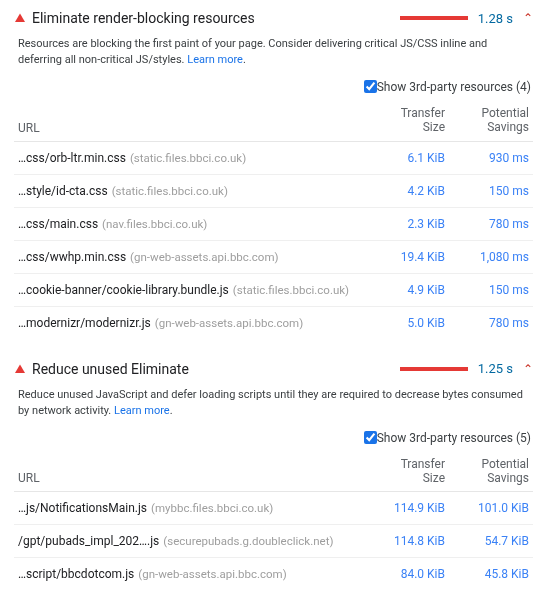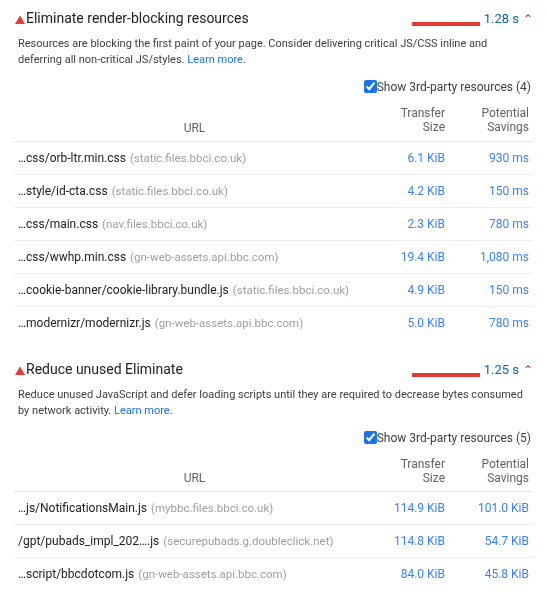--- a/index.html
+++ b/index.html
@@ -9,21 +9,22 @@
   color: #212121;
   font-size: 13px;
   width: 547px;
   padding: 10px 14px 14px 14px;
 }
 .audit {
   margin-bottom: 22px;
 }
 .audit-header {
   display: flex;
-  align-items: flex-end;
+  align-items: center;
+  gap: 6px;
 }
 .tri-warn {
   display: inline-flex;
   align-items: center;
   justify-content: center;
   flex: 0 0 auto;
 }
 .tri-warn svg { display: block; }
 .audit-title {
   font-size: 14px;
@@ -84,21 +85,21 @@
   width: 100%;
 }
 .thead {
   display: flex;
   align-items: flex-end;
   padding: 6px 4px 6px 4px;
   border-bottom: 1px solid #e6e6e6;
   color: #5f6368;
   font-size: 12px;
 }
-.col-url { flex: 1 1 auto; text-align: center; }
+.col-url { flex: 1 1 auto; }
 .col-size {
   width: 80px;
   text-align: right;
   padding-right: 6px;
 }
 .col-save {
   width: 78px;
   text-align: right;
 }
 .row {

